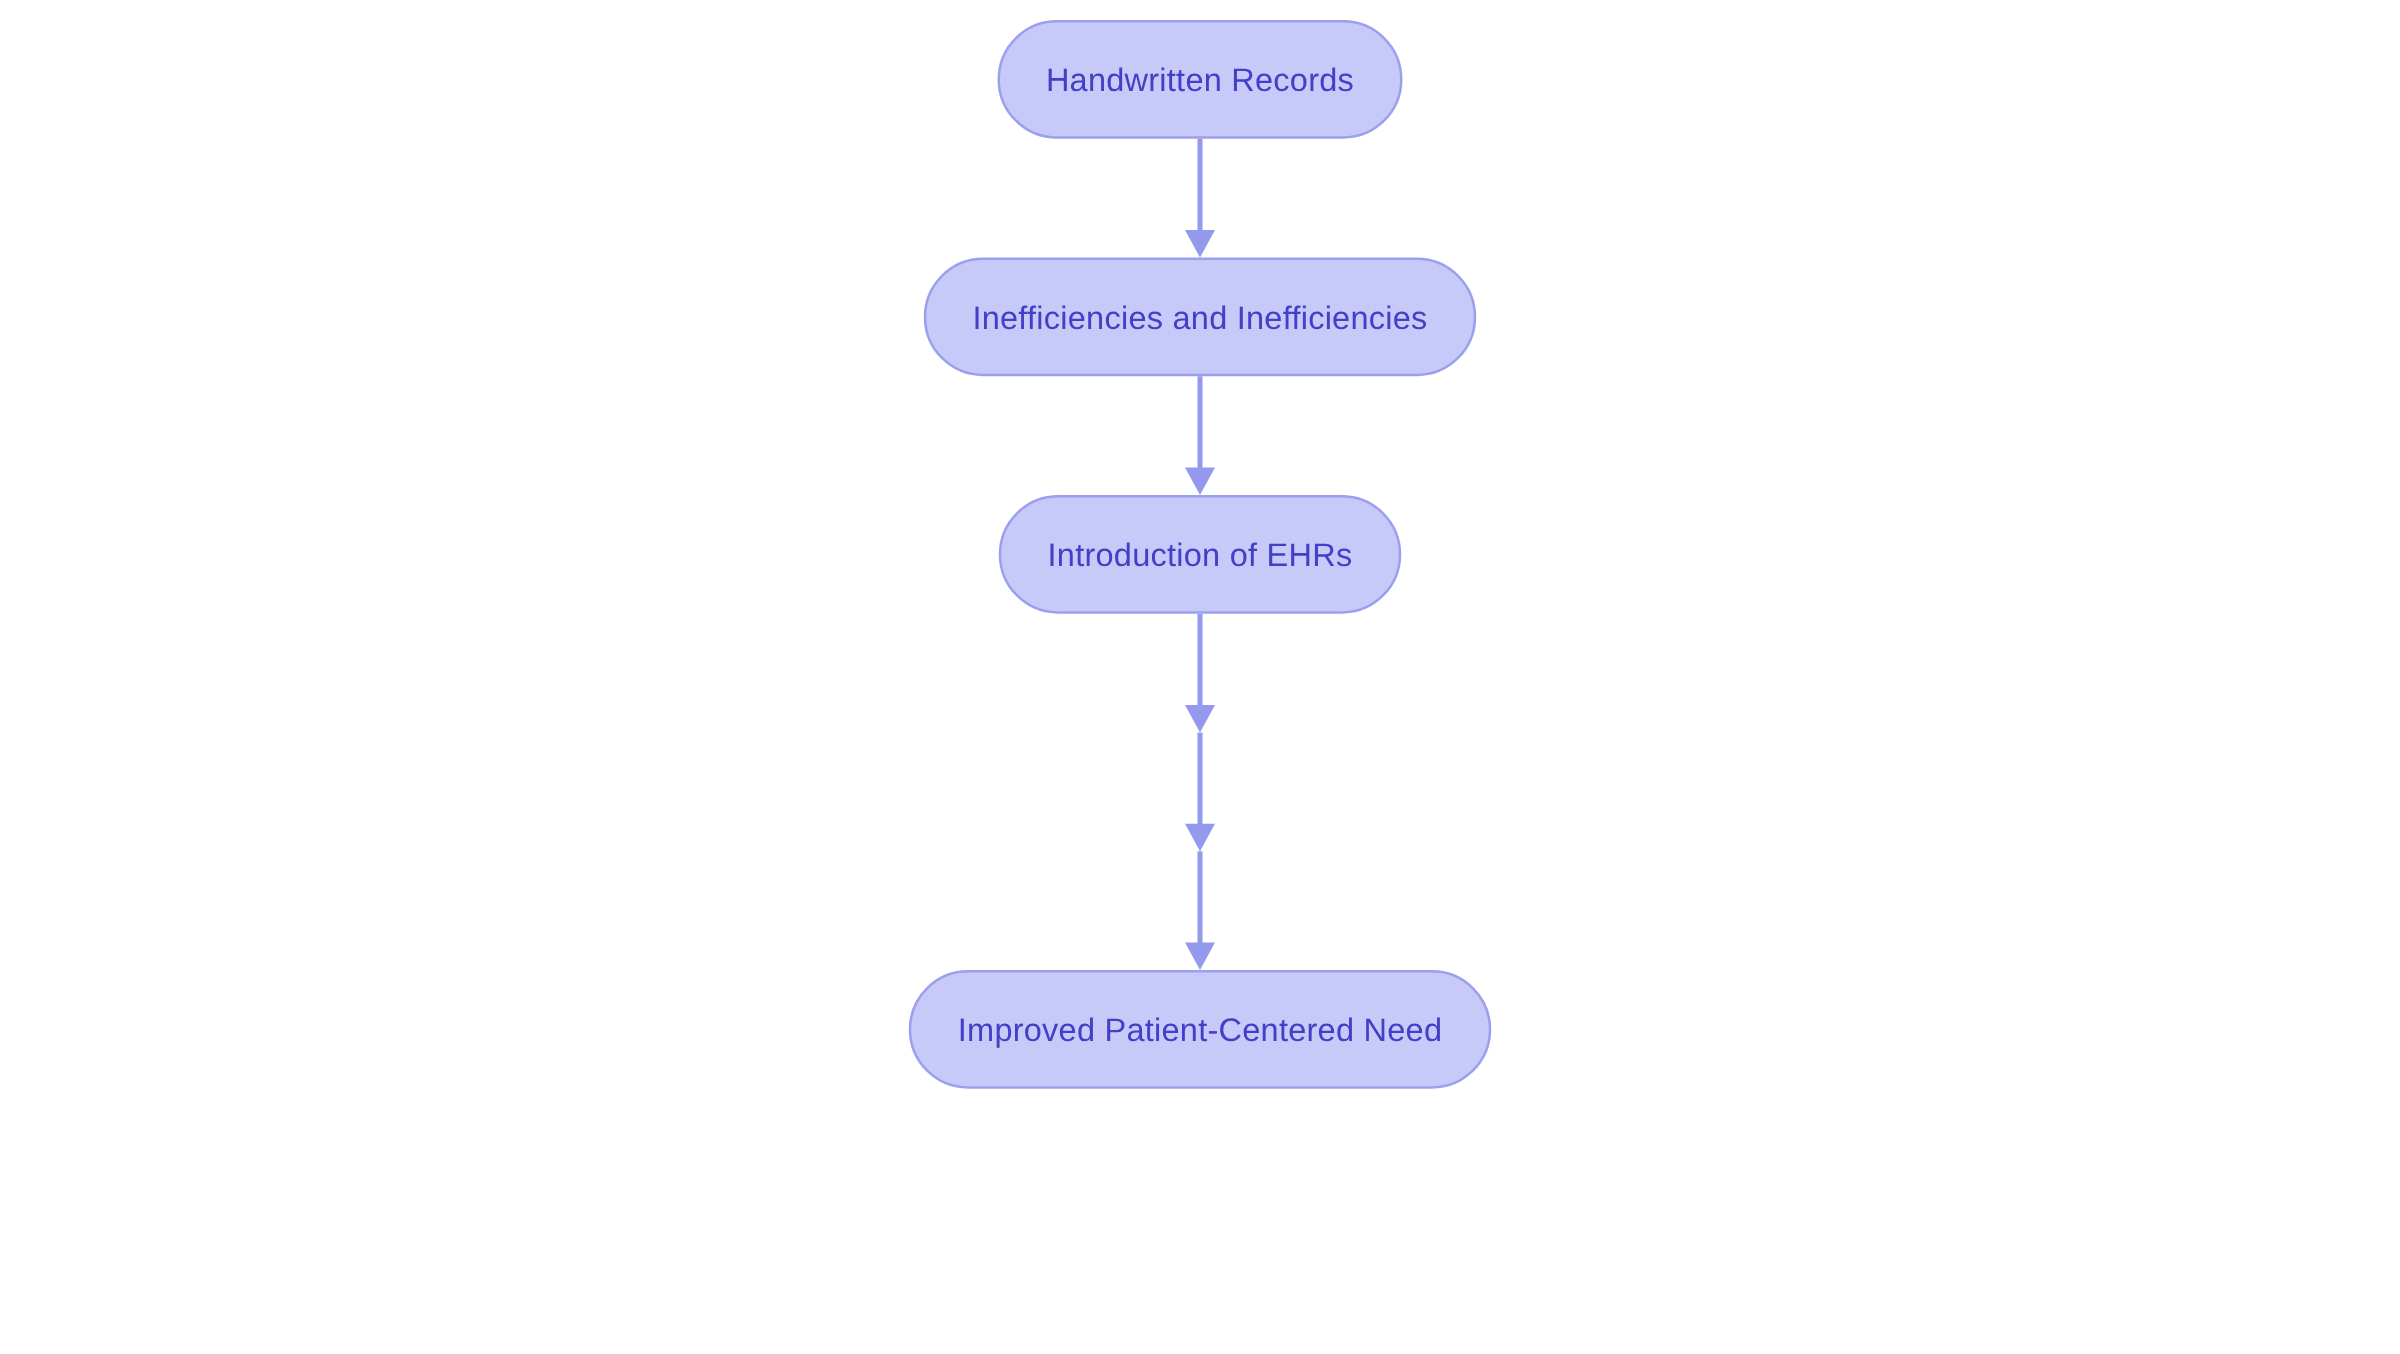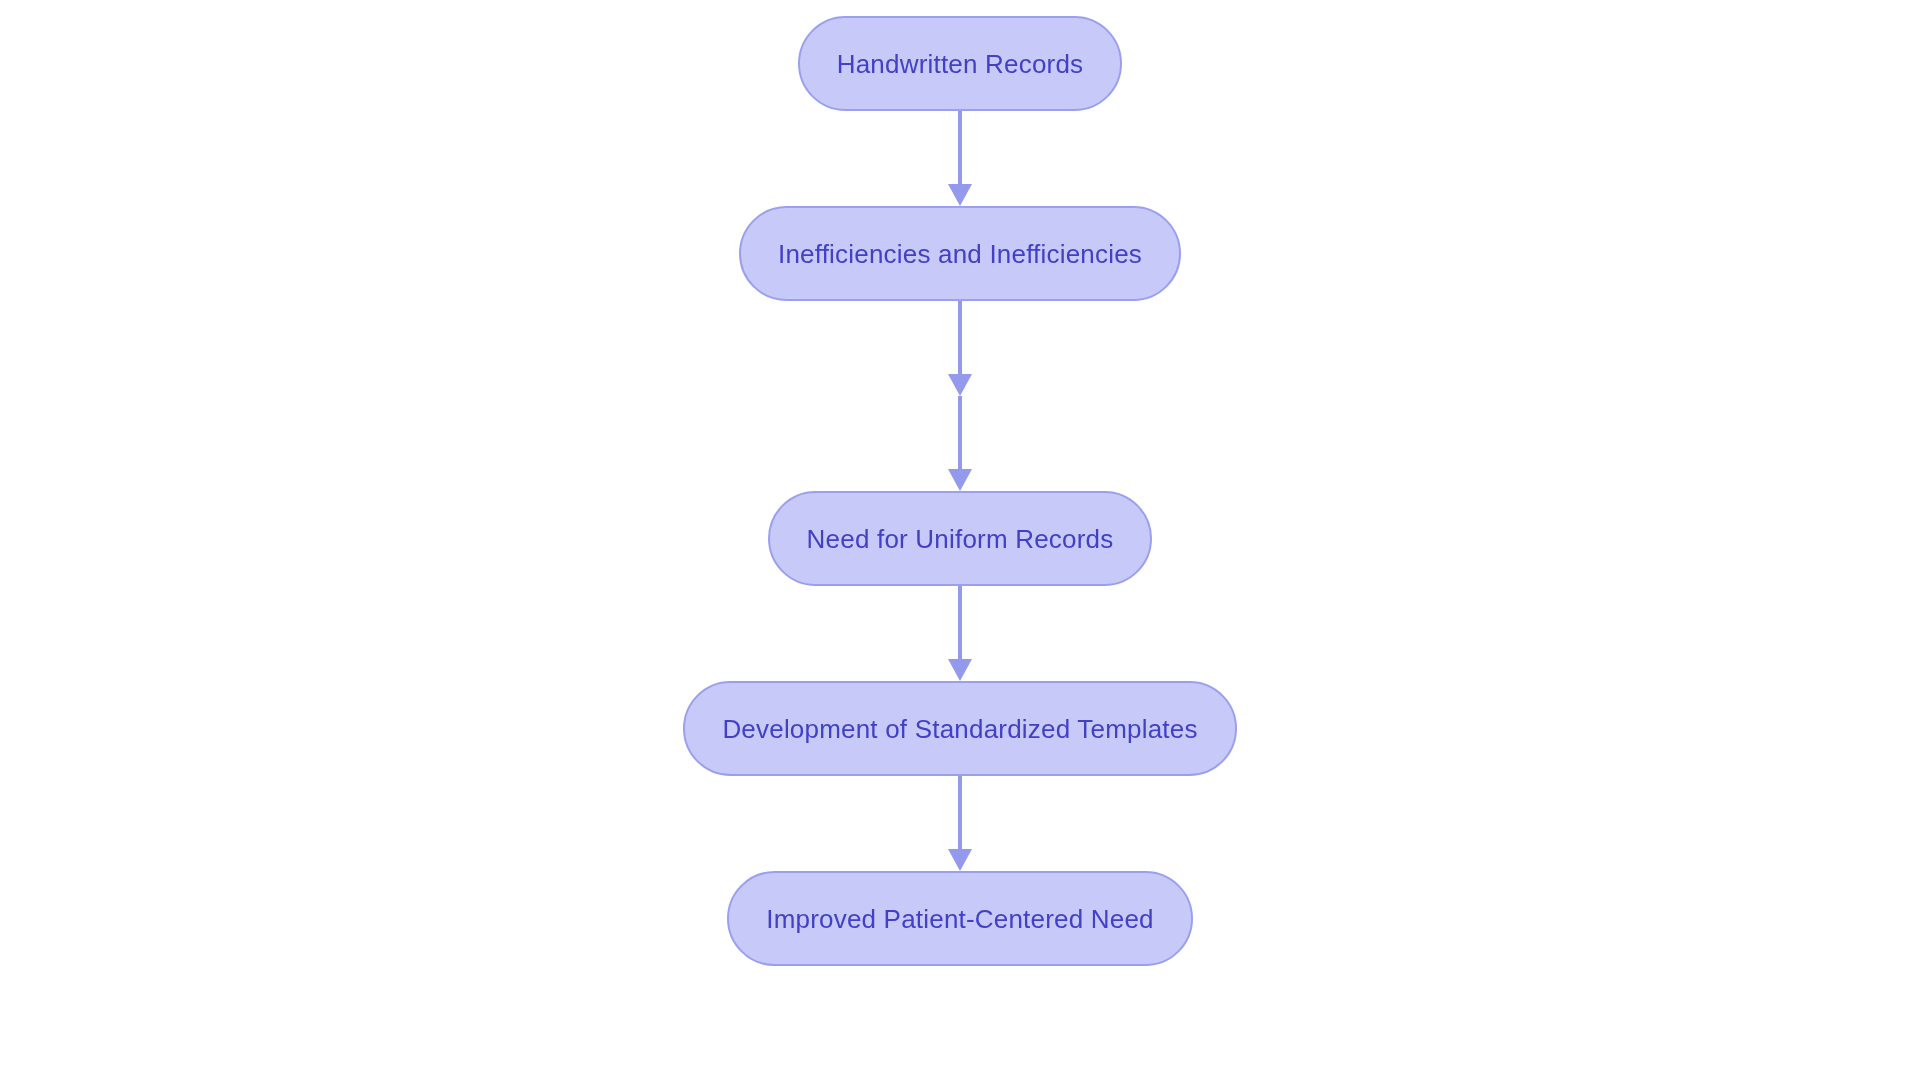--- a/index.html
+++ b/index.html
@@ -74,38 +74,35 @@
 
   <div class="flow-node">
     <span>Inefficiencies and Inefficiencies</span>
   </div>
 
   <div class="connector">
     <div class="shaft"></div>
     <div class="head"></div>
   </div>
 
-
-  <div class="connector">
-    <div class="shaft"></div>
-    <div class="head"></div>
-  </div>
-
   <div class="flow-node">
-    <span>Need for Uniform Records</span>
+    <span>Introduction of EHRs</span>
   </div>
 
   <div class="connector">
     <div class="shaft"></div>
     <div class="head"></div>
   </div>
 
-  <div class="flow-node">
-    <span>Development of Standardized Templates</span>
+
+  <div class="connector">
+    <div class="shaft"></div>
+    <div class="head"></div>
   </div>
+
 
   <div class="connector">
     <div class="shaft"></div>
     <div class="head"></div>
   </div>
 
   <div class="flow-node">
     <span>Improved Patient-Centered Need</span>
   </div>
 

